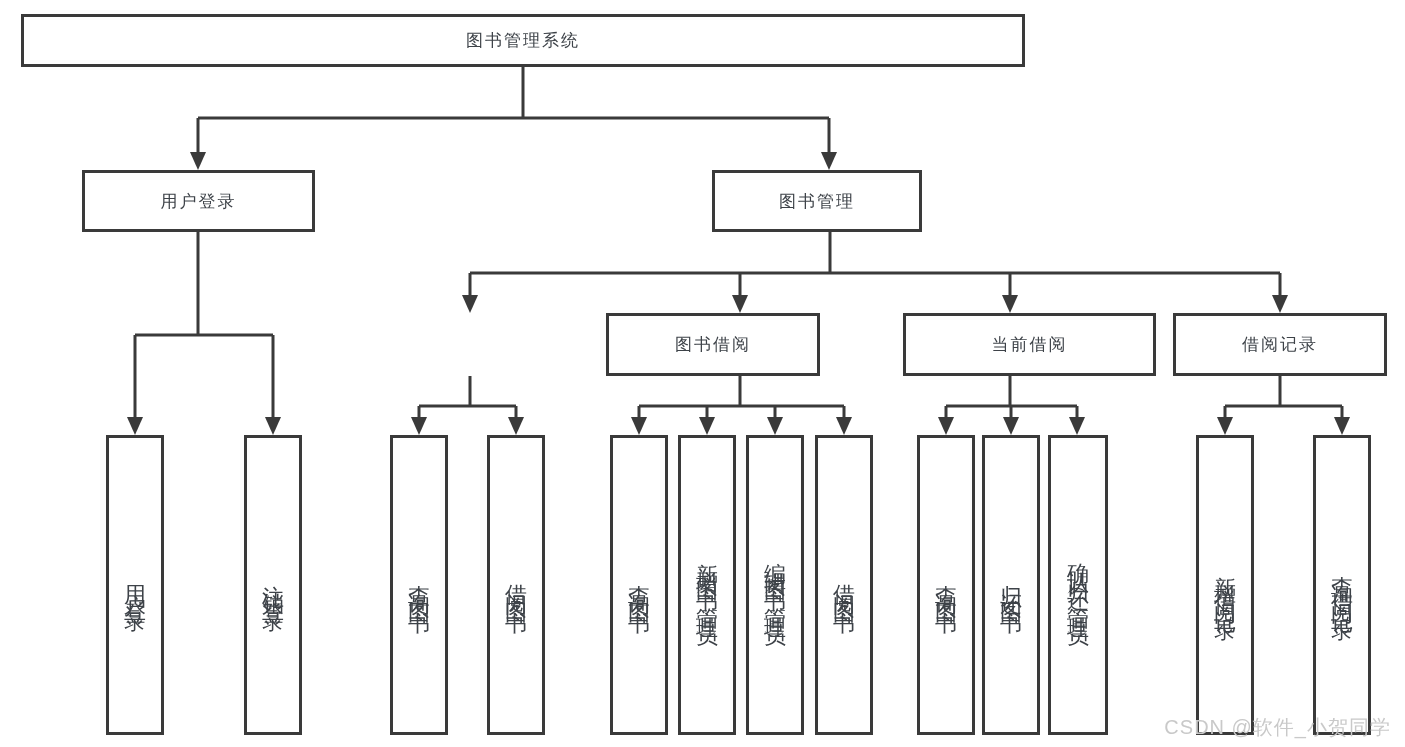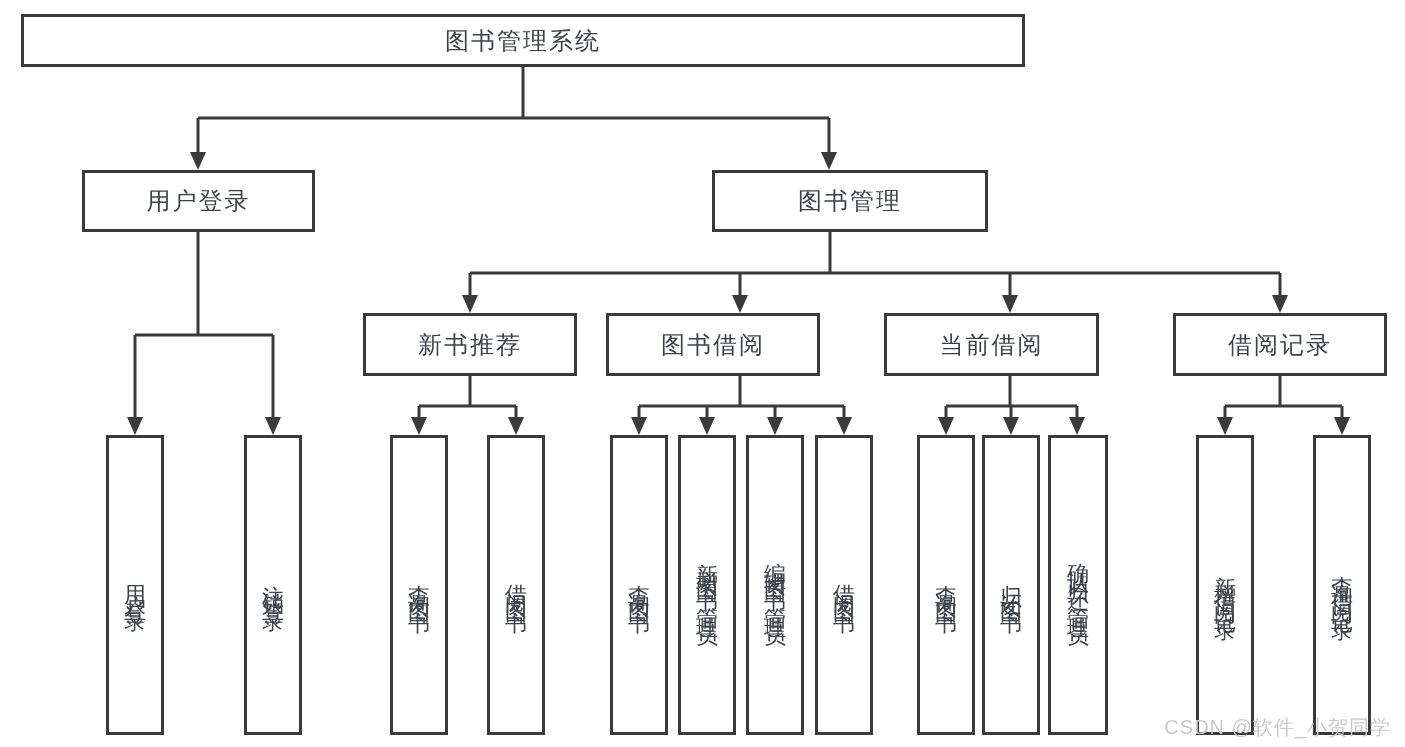--- a/index.html
+++ b/index.html
@@ -26,21 +26,21 @@
     box-sizing: border-box;
     background: #ffffff;
     border: 3px solid #3a3a3a;
     display: flex;
     align-items: center;
     justify-content: center;
     color: #3d4248;
     z-index: 2;
   }
   .h-node {
-    font-size: 24px;
+    font-size: 17px;
     letter-spacing: 2px;
     white-space: nowrap;
   }
   .root-node   { left: 21px;  top: 14px;  width: 1004px; height: 53px; }
   .l2-node     { top: 170px;  height: 62px; }
   .l3-node     { top: 313px;  height: 63px; }
   .leaf-node   { top: 435px;  height: 300px; width: 58px; }
   .vtext {
     writing-mode: vertical-rl;
     text-orientation: mixed;
@@ -96,31 +96,28 @@
     </g>
   </svg>
 
   <div class="node h-node root-node">
     <span>图书管理系统</span>
   </div>
 
   <div class="node h-node l2-node" style="left:82px; width:233px;">
     <span>用户登录</span>
   </div>
-  <div class="node h-node l2-node" style="left:712px; width:276px;">
+  <div class="node h-node l2-node" style="left:712px; width:210px;">
     <span>图书管理</span>
   </div>
 
-  <div class="node h-node l3-node" style="left:363px; width:214px;">
-    <span>新书推荐</span>
-  </div>
   <div class="node h-node l3-node" style="left:606px; width:214px;">
     <span>图书借阅</span>
   </div>
-  <div class="node h-node l3-node" style="left:884px; width:215px;">
+  <div class="node h-node l3-node" style="left:903px; width:253px;">
     <span>当前借阅</span>
   </div>
   <div class="node h-node l3-node" style="left:1173px; width:214px;">
     <span>借阅记录</span>
   </div>
 
   <div class="node leaf-node" style="left:106px;">
     <span class="vtext">用户登录</span>
   </div>
   <div class="node leaf-node" style="left:244px;">

